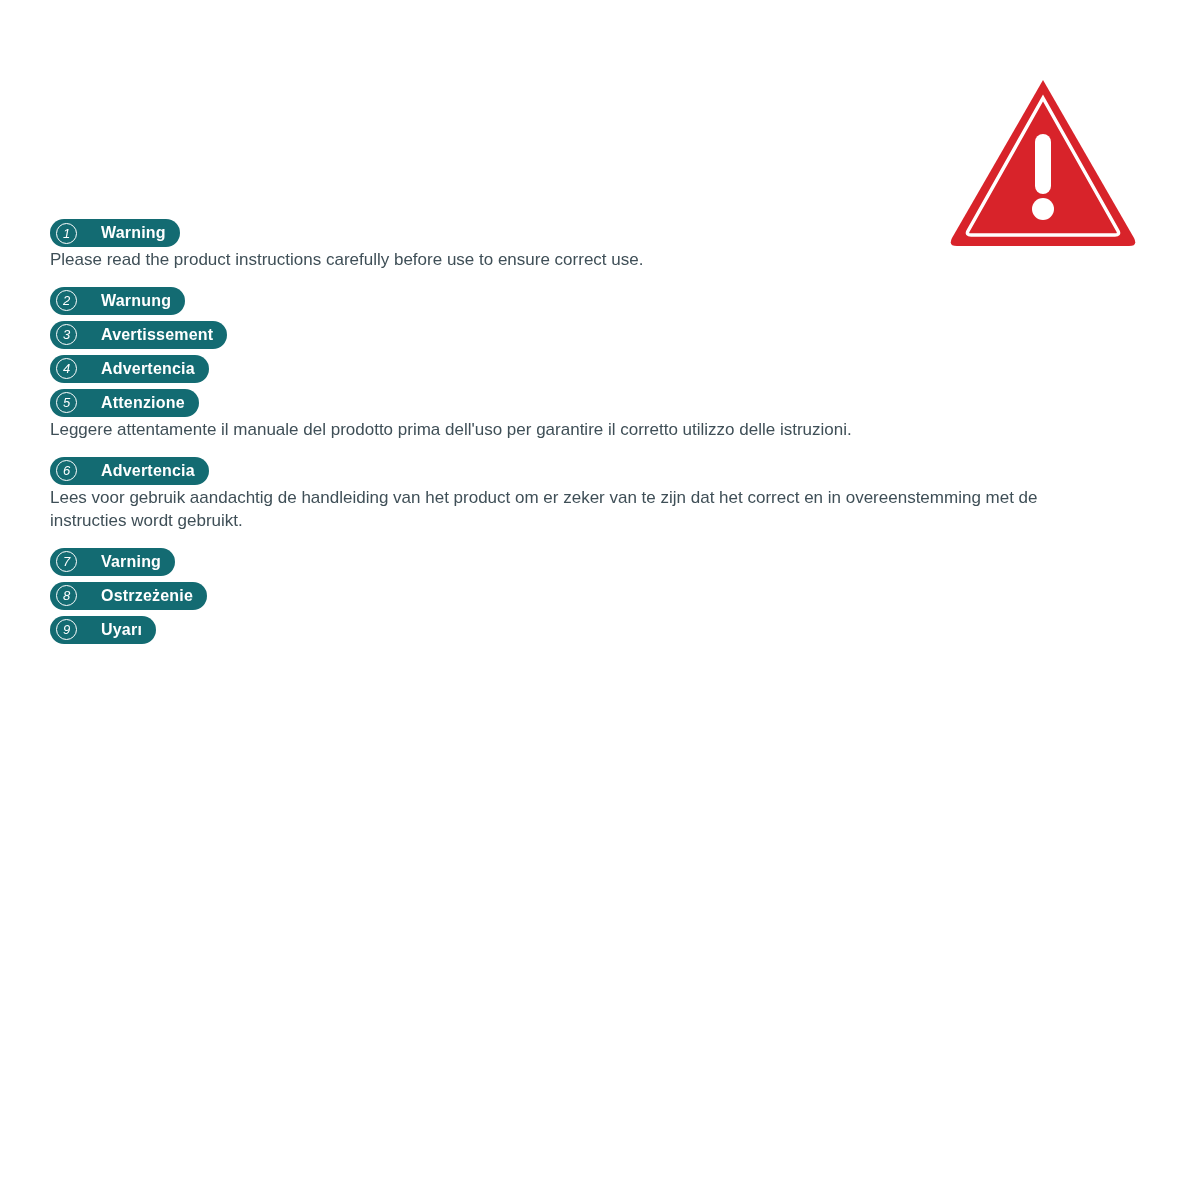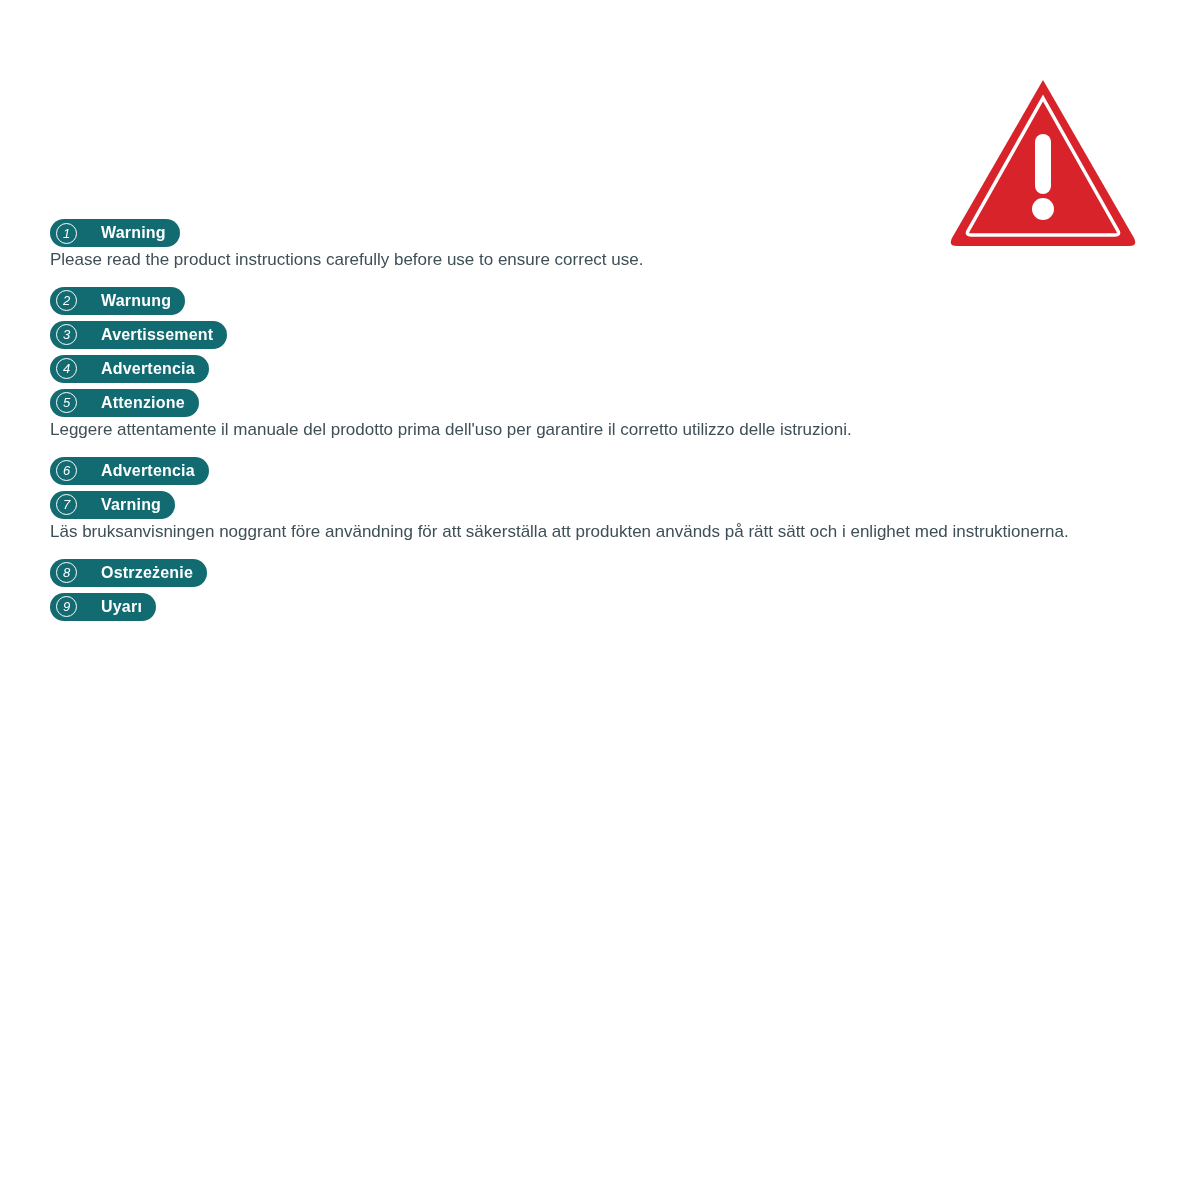--- a/index.html
+++ b/index.html
@@ -153,30 +153,30 @@
       <p class="body-text">Leggere attentamente il manuale del prodotto prima dell'uso per garantire il corretto utilizzo delle istruzioni.</p>
     </div>
 
     <div class="block">
       <div class="badge-row">
         <div class="badge">
           <span class="badge-num">6</span>
           <span class="badge-label">Advertencia</span>
         </div>
       </div>
+      <p class="body-text">Lees voor gebruik aandachtig de handleiding van het product om er zeker van te zijn dat het correct en in overeenstemming met de instructies wordt gebruikt.</p>
     </div>
 
     <div class="block">
       <div class="badge-row">
         <div class="badge">
           <span class="badge-num">7</span>
           <span class="badge-label">Varning</span>
         </div>
       </div>
-      <p class="body-text">Läs bruksanvisningen noggrant före användning för att säkerställa att produkten används på rätt sätt och i enlighet med instruktionerna.</p>
     </div>
 
     <div class="block">
       <div class="badge-row">
         <div class="badge">
           <span class="badge-num">8</span>
           <span class="badge-label">Ostrzeżenie</span>
         </div>
       </div>
     </div>

